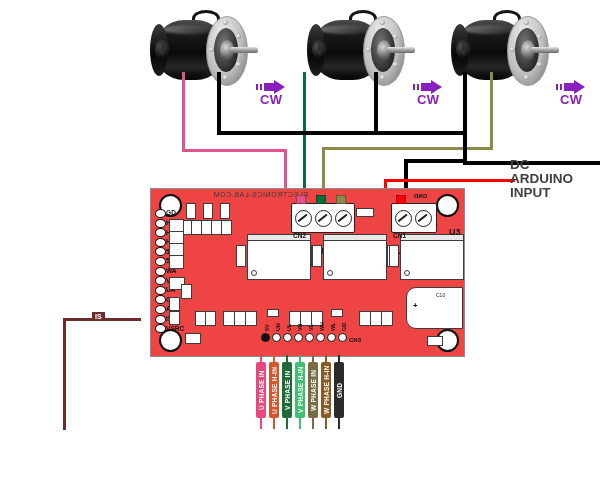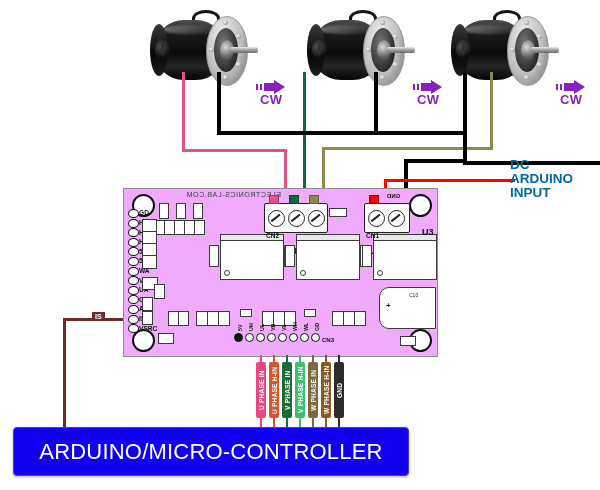--- a/index.html
+++ b/index.html
@@ -38,22 +38,22 @@
       border:3px solid #141414;border-radius:50% 50% 0 0;border-bottom:none;}
   .motor .gloss{position:absolute;left:16px;top:19px;width:56px;height:9px;border-radius:50%;
       background:linear-gradient(90deg,rgba(255,255,255,.32),rgba(255,255,255,.02));
       filter:blur(1px);}
 
   .cwlabel{position:absolute;color:#8A1FBF;font-weight:bold;font-size:13px;
       letter-spacing:.3px;font-family:"Liberation Sans",sans-serif;}
   .cwarrow{position:absolute;}
 
   
-  .pcb{position:absolute;left:123px;top:188px;width:313px;height:167px;
-      background:#f0abfc;border:1px solid #8d8d8d;}
+  .pcb{position:absolute;left:150px;top:188px;width:313px;height:167px;
+      background:#ef4444;border:1px solid #8d8d8d;}
   .pcbBrand{position:absolute;left:62px;top:2px;font-size:7px;color:#3a3a3a;
       letter-spacing:.6px;transform:scale(-1,1);font-family:"Liberation Sans",sans-serif;
       white-space:nowrap;}
   .mhole{position:absolute;width:19px;height:19px;border-radius:50%;
       border:2.5px solid #111;background:#fff;}
   .padcol{position:absolute;left:4px;top:20px;width:13px;}
   .pad{position:relative;width:12px;height:9.6px;}
   .pad i{position:absolute;left:0;top:0;width:11px;height:9px;border-radius:50%;
       border:1.4px solid #111;background:#fff;box-sizing:border-box;}
   .padtxt{position:absolute;left:11px;top:0.4px;font-size:6.6px;font-weight:bold;color:#111;
@@ -85,21 +85,21 @@
   
   .siglbl{position:absolute;width:10px;border-radius:2px;color:#fff;font-weight:bold;
       font-size:6.6px;letter-spacing:.2px;text-align:center;
       font-family:"Liberation Sans",sans-serif;
       writing-mode:vertical-rl;transform:rotate(180deg);
       display:flex;align-items:center;justify-content:center;padding:3px 0;box-sizing:border-box;}
   .islbl{position:absolute;background:#6d2b2b;color:#fff;font-weight:bold;font-size:7px;
       padding:1px 3px;font-family:"Liberation Sans",sans-serif;}
 
   
-  .dctxt{position:absolute;color:#0369a1;font-weight:bold;font-size:13.5px;line-height:14.5px;
+  .dctxt{position:absolute;color:#404040;font-weight:bold;font-size:13.5px;line-height:14.5px;
       font-family:"Liberation Sans",sans-serif;}
 
   
   .mcu{position:absolute;left:13px;top:427px;width:394px;height:47px;
       background:#1400F0;border:1px solid #4a3bd6;border-radius:4px;
       display:flex;align-items:center;justify-content:center;
       box-shadow:0 1px 3px rgba(0,0,0,.3);}
   .mcu span{color:#fff;font-size:22px;font-weight:normal;letter-spacing:.2px;
       font-family:"Liberation Sans",sans-serif;}
 </style>
@@ -387,17 +387,14 @@
   <div class="wire" style="left:312px;top:415px;width:2px;height:14px;background:#7A6B43;"></div>
 
   <div class="siglbl" style="left:321px;top:362px;height:56px;background:#8A5A23;">W PHASE H-IN</div>
   <div class="wire" style="left:325px;top:355px;width:2px;height:10px;background:#8A5A23;"></div>
   <div class="wire" style="left:325px;top:415px;width:2px;height:14px;background:#8A5A23;"></div>
 
   <div class="siglbl" style="left:334px;top:362px;height:56px;background:#2B2B2B;">GND</div>
   <div class="wire" style="left:338px;top:355px;width:2px;height:10px;background:#2B2B2B;"></div>
   <div class="wire" style="left:338px;top:415px;width:2px;height:14px;background:#2B2B2B;"></div>
 
-  <div class="mcu">
-    <span>ARDUINO/MICRO-CONTROLLER</span>
-  </div>
 
 </div>
 
 </body></html>

